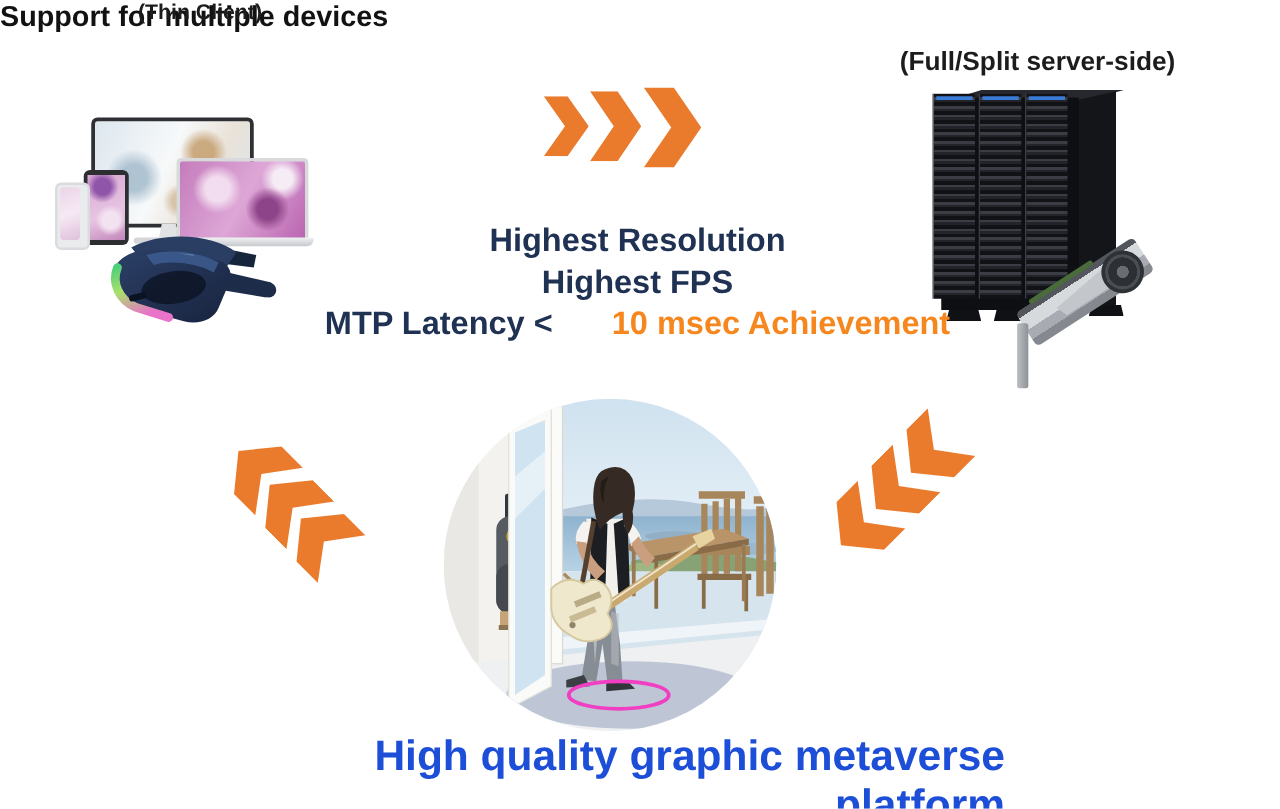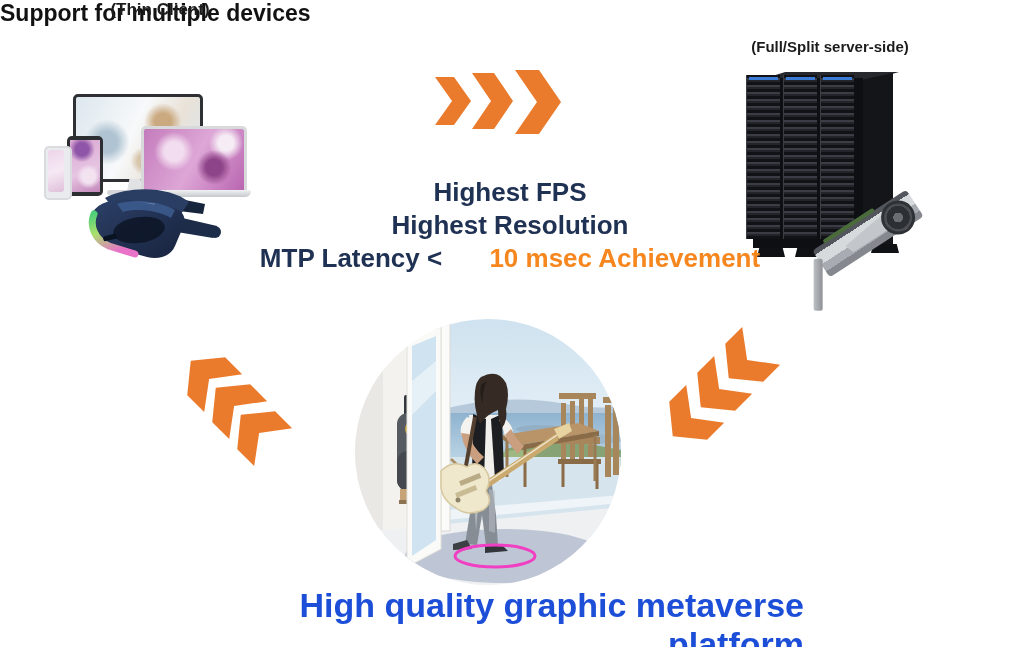--- a/index.html
+++ b/index.html
@@ -8,21 +8,21 @@
     font-family:"Liberation Sans",sans-serif;overflow:hidden;
   }
   .abs{position:absolute;}
   
   .panel-title{font-weight:bold;color:#121212;text-align:left;}
   .panel-sub{font-weight:bold;color:#1c1c1c;text-align:center;}
   #devices-title{left:0;top:8;width:320px;font-size:23px;}
   #devices-sub{left:0;top:38:width:320px;}
   #devices-sub{left:0;top:38;width:320px;font-size:17px;}
   #cloud-title{left:716px;top:10px;width:228px;font-size:23px;}
-  #cloud-sub{left:706px;top:38px;width:248px;font-size:15px;}
+  #cloud-sub{left:706px;top:38px;width:248px;font-size:21px;}
   #perf-text{left:230px;top:176px;width:560px;text-align:center;
     font-weight:bold;font-size:26px;line-height:33px;color:#203254;}
   #perf-text .hl{color:#f6871e;margin-left:40px;}
   #caption{left:164px;top:586px;width:640px;text-align:right;
     font-weight:bold;font-size:34px;color:#1d4ed8;}
   
   .chev{position:absolute;}
   .rot45{transform:rotate(45deg);}
   .rotm45{transform:rotate(-45deg);}
   
@@ -159,22 +159,22 @@
   </div>
   <div class="abs" id="gpu">
     <div class="abs gpu-body">
       <div class="gpu-bracket"></div>
       <div class="gpu-facet"></div>
       <div class="gpu-fan"></div>
     </div>
   </div>
 
   <div class="abs" id="perf-text">
+    <div>Highest Resolution</div>
     <div>Highest FPS</div>
-    <div>Highest Resolution</div>
     <div><span>MTP Latency &lt; </span><span class="hl">10 msec Achievement</span></div>
   </div>
 
   <div>
     <svg class="chev rot45" style="left:184px;top:350px;" width="46" height="54">
       <polygon points="46,0 22,0 0,27 22,54 46,54 26,27" fill="#eb7b2c"></polygon>
       </svg>
     <svg class="chev rot45" style="left:209px;top:377px;" width="46" height="54">
       <polygon points="46,0 22,0 0,27 22,54 46,54 26,27" fill="#eb7b2c"></polygon>
       </svg>

